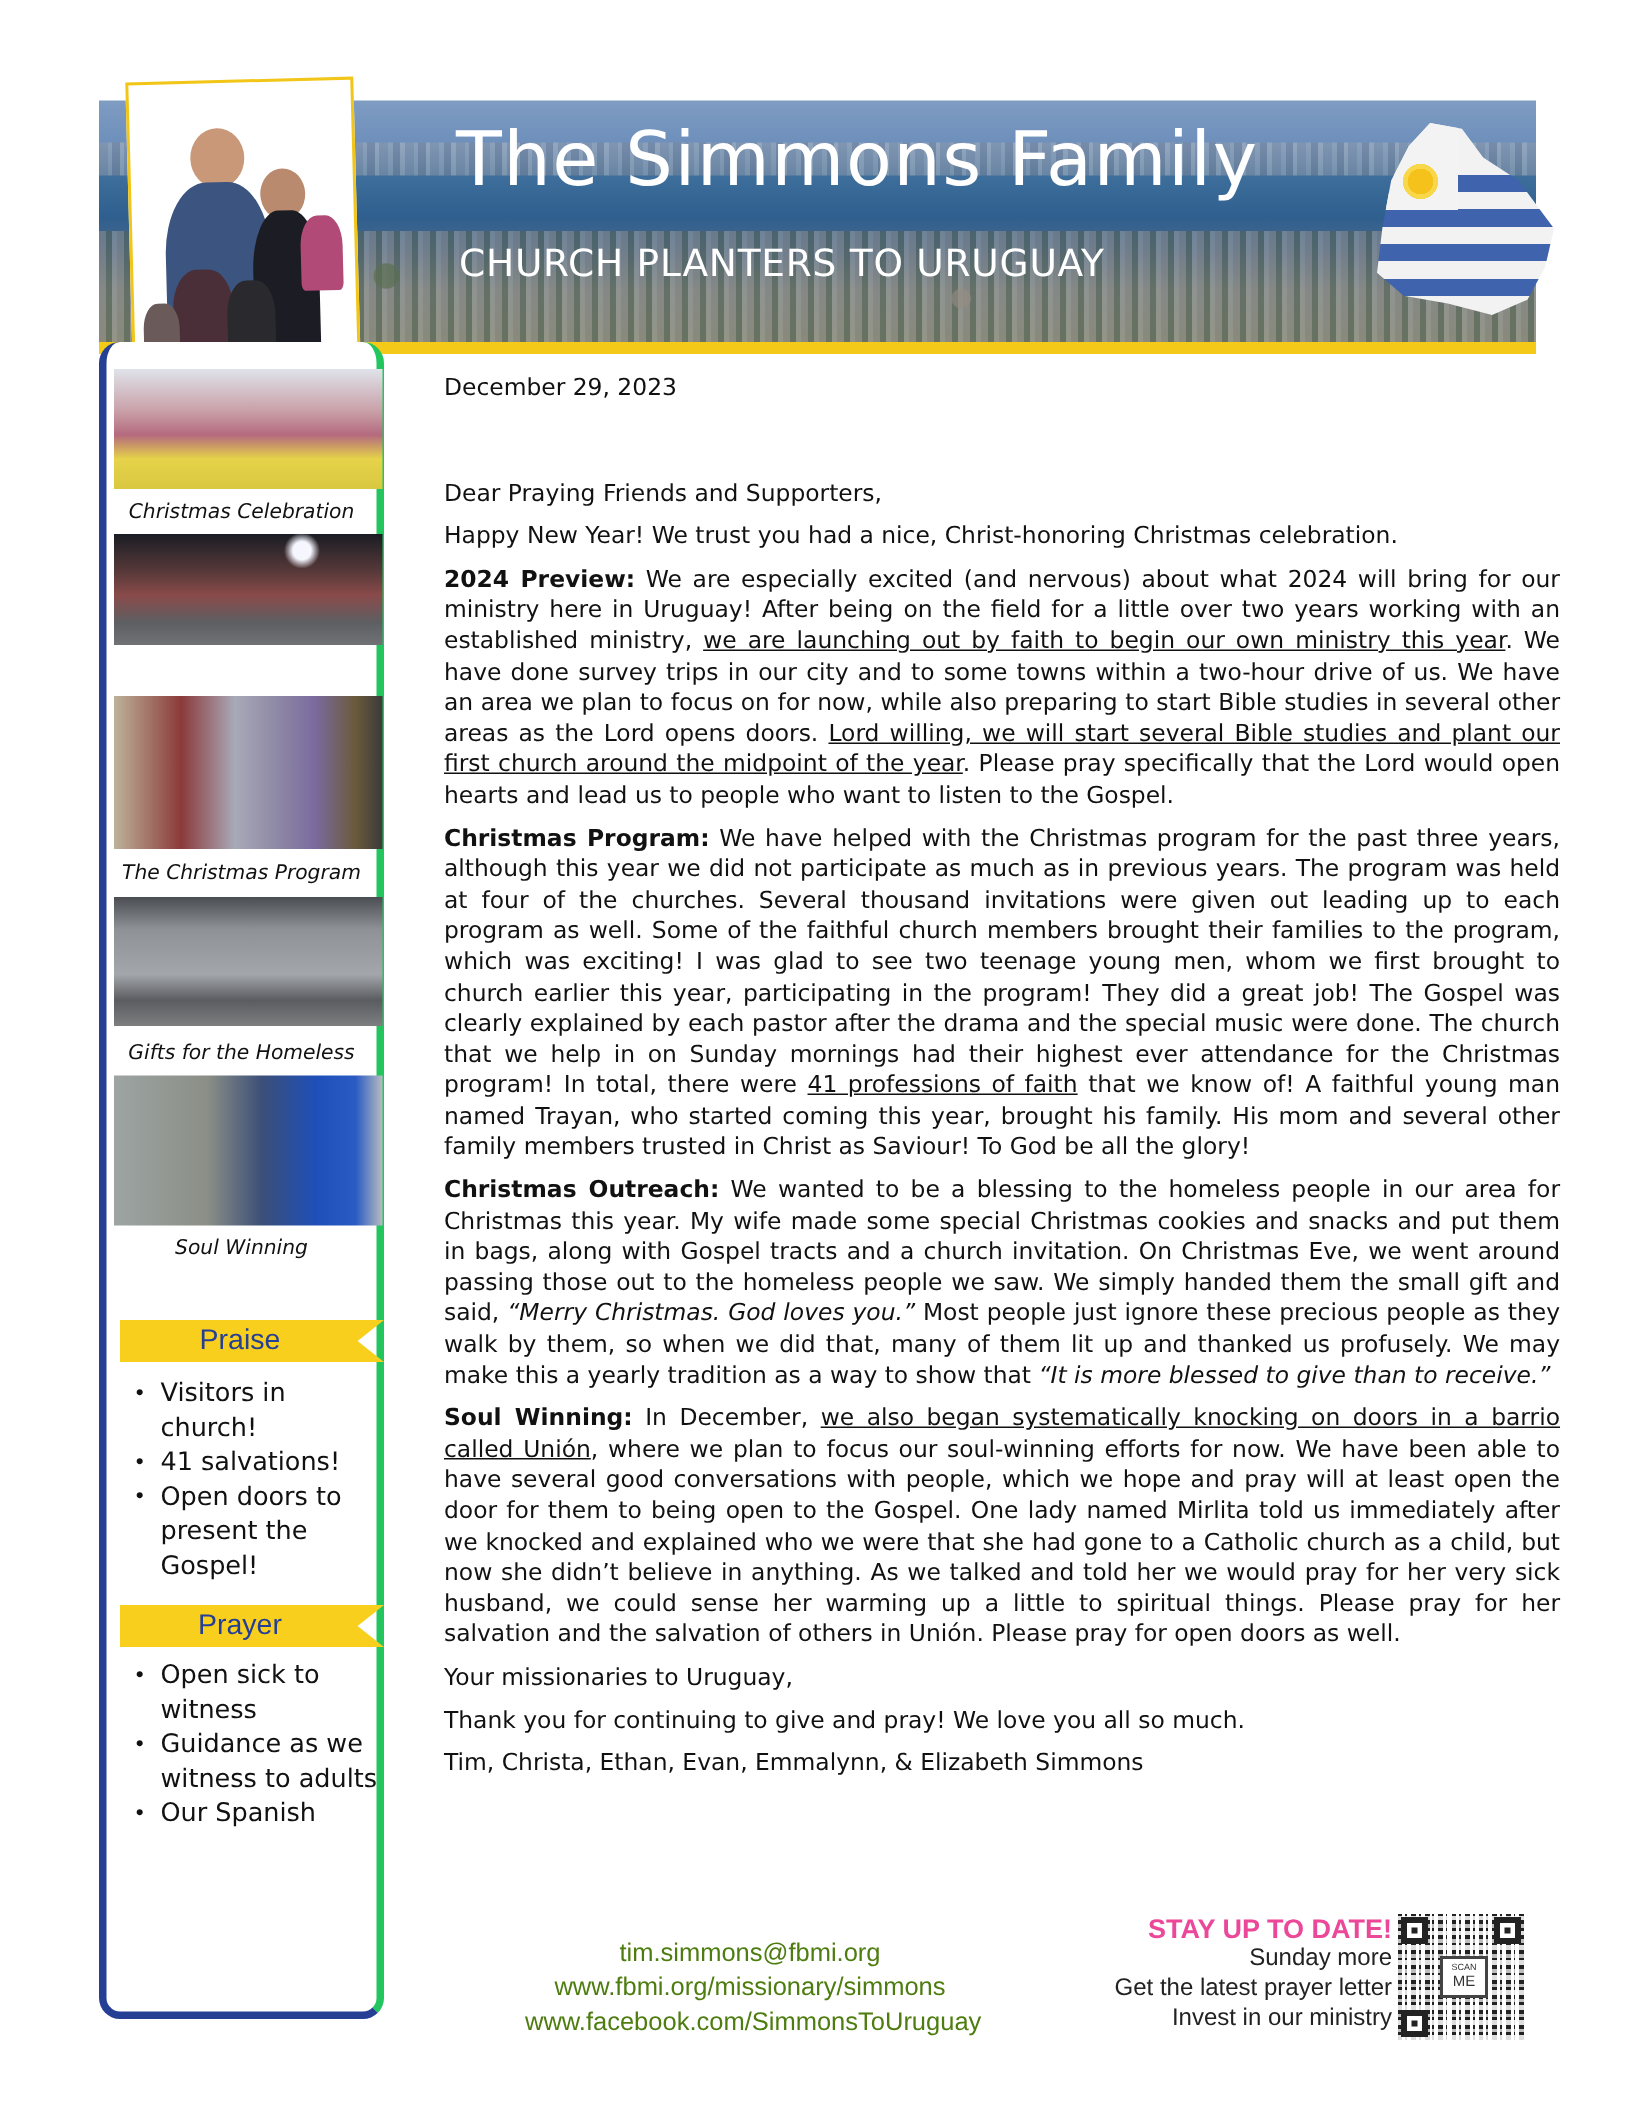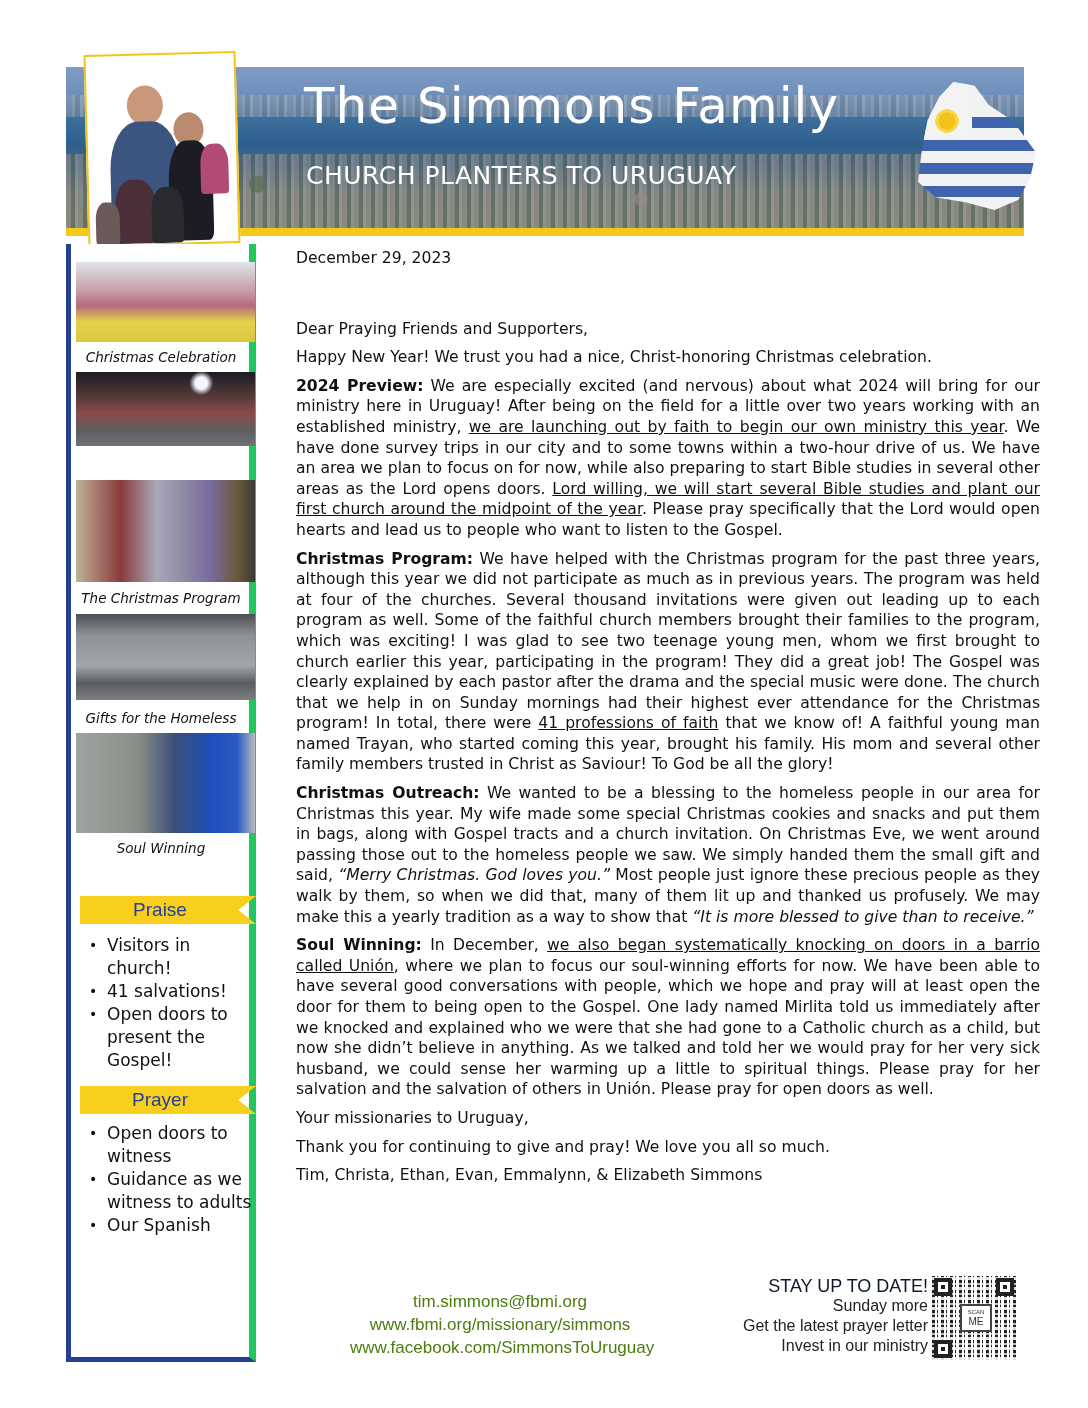--- a/index.html
+++ b/index.html
@@ -57,23 +57,24 @@
   
   .family-card {
     position: absolute; left: 86px; top: 53px; width: 152px; height: 192px;
     background: #ffffff; border: 2px solid #f2c619; transform: rotate(-1.5deg);
     overflow: hidden;
   }
   .family-card .person { position: absolute; border-radius: 40% 40% 10% 10%; }
 
   
   .sidebar {
-    position: absolute; left: 66px; top: 244px; width: 190px; height: 1118px;
-    border-left: 5px solid #253f95; border-right: 7px solid #22c55e; border-bottom: 5px solid #253f95;
+    position: absolute; left: 66px; top: 228px; width: 190px; height: 1118px;
+    border-left: 5px solid #253f95; border-right: 5px solid #22c55e; border-bottom: 5px solid #253f95;
     background: #fff;
+    border-radius: 14px;
   }
   .photo {
     position: absolute; left: 5px; width: 179px; overflow: hidden;
   }
   .caption {
     position: absolute; left: 0; width: 180px; text-align: center;
     font-family: "DejaVu Sans", sans-serif; font-style: italic; font-size: 13.5px; color: #111;
     white-space: nowrap;
   }
   .ribbon {
@@ -103,21 +104,21 @@
 
   
   .contact {
     position: absolute; left: 350px; top: 1290px; width: 300px; text-align: center;
     font-family: "Liberation Sans", sans-serif; font-size: 17px; line-height: 23px; color: #4d7c0f;
   }
   .stay {
     position: absolute; left: 700px; top: 1276px; width: 228px; text-align: right;
     font-family: "Liberation Sans", sans-serif; font-size: 16px; line-height: 20px; color: #222;
   }
-  .stay .headline { font-weight: normal; font-size: 18px; color: #0f172a; }
+  .stay .headline { font-weight: bold; font-size: 18px; color: #ec4899; }
   .qr {
     position: absolute; left: 932px; top: 1276px; width: 84px; height: 84px;
     background:
       repeating-linear-gradient(90deg, #222 0 3px, #fff 3px 5px, #222 5px 6px, #fff 6px 9px),
       #fff;
     background-blend-mode: normal;
   }
   .qr .noise {
     position: absolute; inset: 0;
     background: repeating-linear-gradient(0deg, rgba(255,255,255,0.85) 0 3px, transparent 3px 5px, rgba(255,255,255,0.7) 5px 7px, transparent 7px 10px);
@@ -178,21 +179,21 @@
   <ul class="bullets" style="top:690px;">
     <li>Visitors in church!</li>
     <li>41 salvations!</li>
     <li>Open doors to present the Gospel!</li>
   </ul>
 
   <div class="ribbon" style="top:842px;">
     <span>Prayer</span>
   </div>
   <ul class="bullets" style="top:878px;">
-    <li>Open doors to witness</li>
+    <li>Open sick to witness</li>
     <li>Guidance as we witness to adults</li>
     <li>Our Spanish</li>
   </ul>
 </div>
 
 <div class="letter">
   <p class="date">December 29, 2023</p>
   <p>Dear Praying Friends and Supporters,</p>
   <p>Happy New Year! We trust you had a nice, Christ-honoring Christmas celebration.</p>
 

